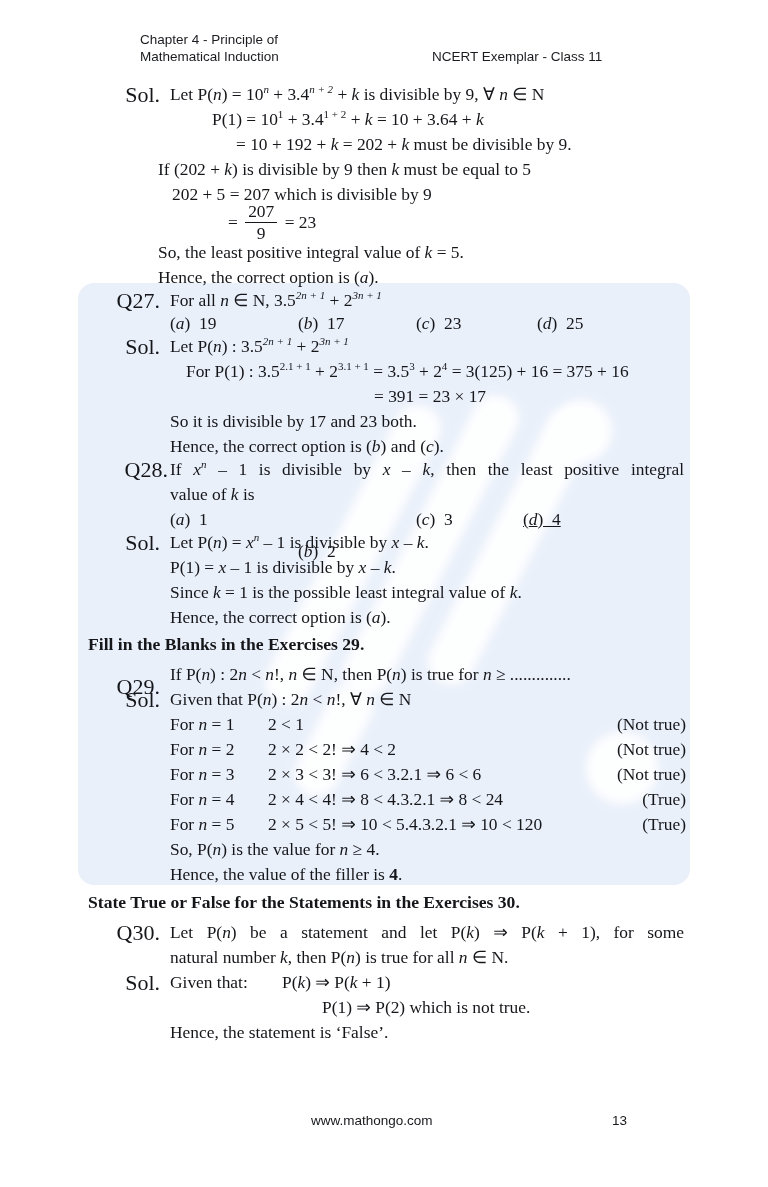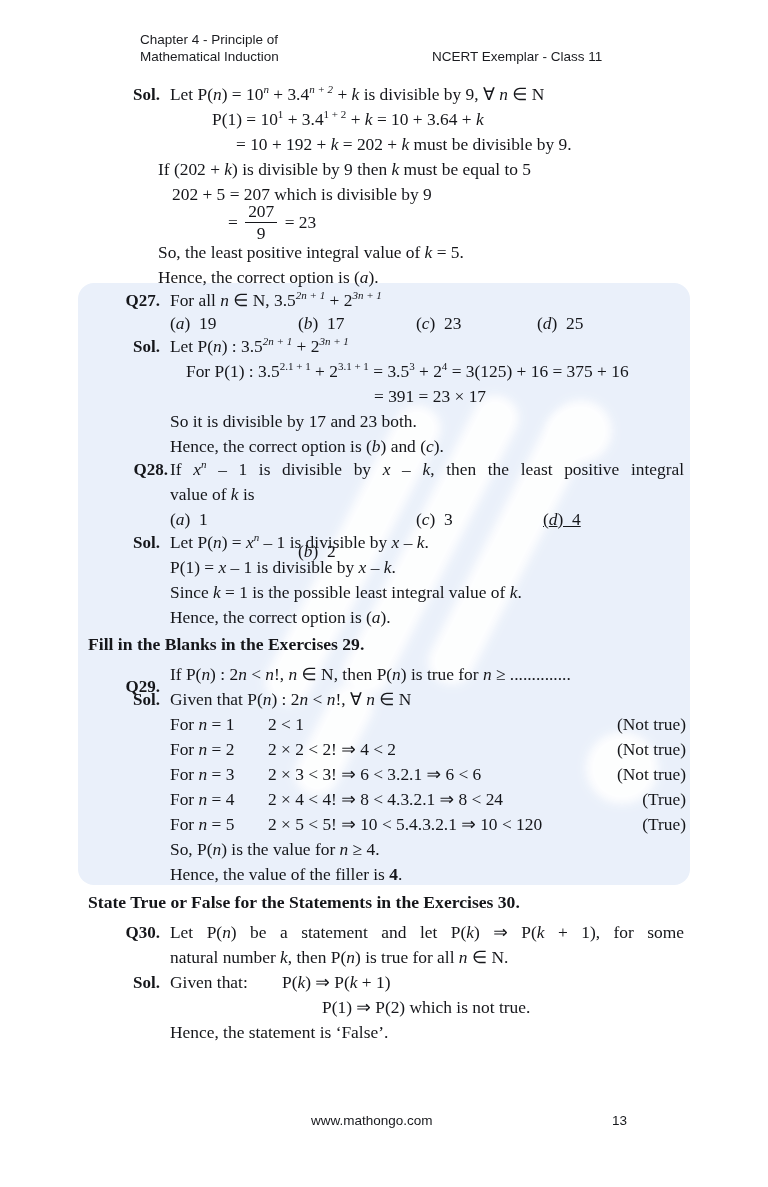--- a/index.html
+++ b/index.html
@@ -90,22 +90,22 @@
 
   
   .blk {
     position: absolute;
     font-size: 17.4px;
     line-height: 25.5px;
     white-space: nowrap;
   }
   .lbl {
     position: absolute;
-    font-weight: bold;
-    font-size: 17px;
+    font-weight: normal;
+    font-size: 22px;
     line-height: 25.5px;
     text-align: right;
   }
   .lbl.w-sol { width: 60px; }
   .lbl.w-q   { width: 64px; }
 
   i, .it { font-style: italic; }
   .bd { font-weight: bold; }
 
   sup, sub {
@@ -289,21 +289,21 @@
 
     <div class="opt" style="left:170px; top:507px;">
       (<i>a</i>)&nbsp; <span>1</span>
     </div>
     <div class="opt" style="left:298px; top:507px;margin-top:32px;">
       (<i>b</i>)&nbsp; <span>2</span>
     </div>
     <div class="opt" style="left:416px; top:507px;">
       (<i>c</i>)&nbsp; <span>3</span>
     </div>
-    <div class="opt" style="left:543px; top:507px;text-decoration:underline;">
+    <div class="opt" style="left:523px; top:507px;text-decoration:underline;">
       (<i>d</i>)&nbsp; <span>4</span>
     </div>
 
     <div class="lbl w-sol" style="left:100px; top:530px;">Sol.</div>
     <div class="blk" style="left:170px; top:530px;">
       <span>Let P(</span><i>n</i><span>) = </span><i>x</i><sup><i>n</i></sup><span> – 1 is divisible by </span><i>x</i><span> – </span><i>k</i><span>.</span>
     </div>
     <div class="blk" style="left:170px; top:555px;">
       <span>P(1) = </span><i>x</i><span> – 1 is divisible by </span><i>x</i><span> – </span><i>k</i><span>.</span>
     </div>

